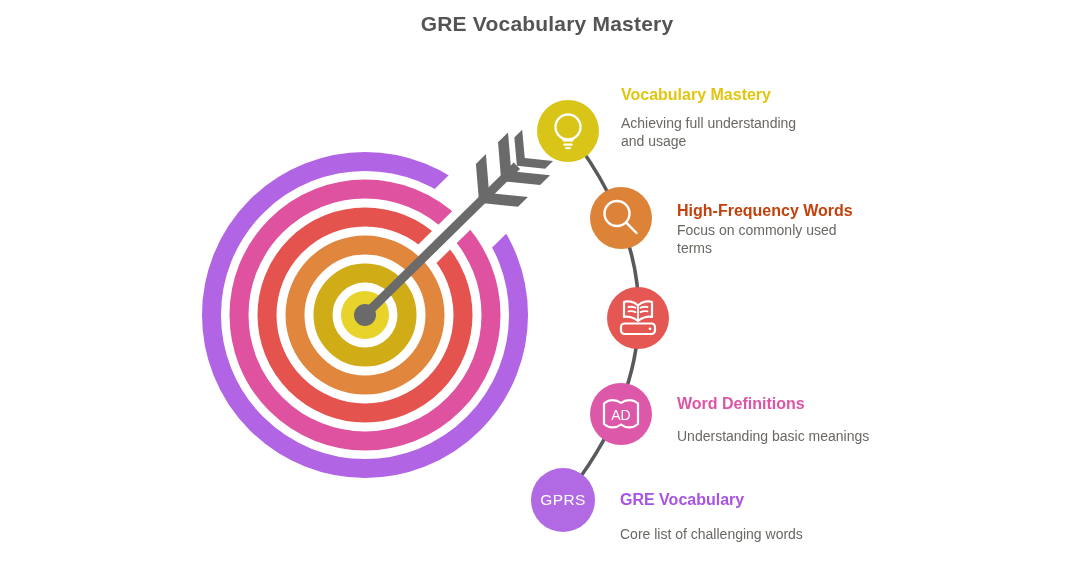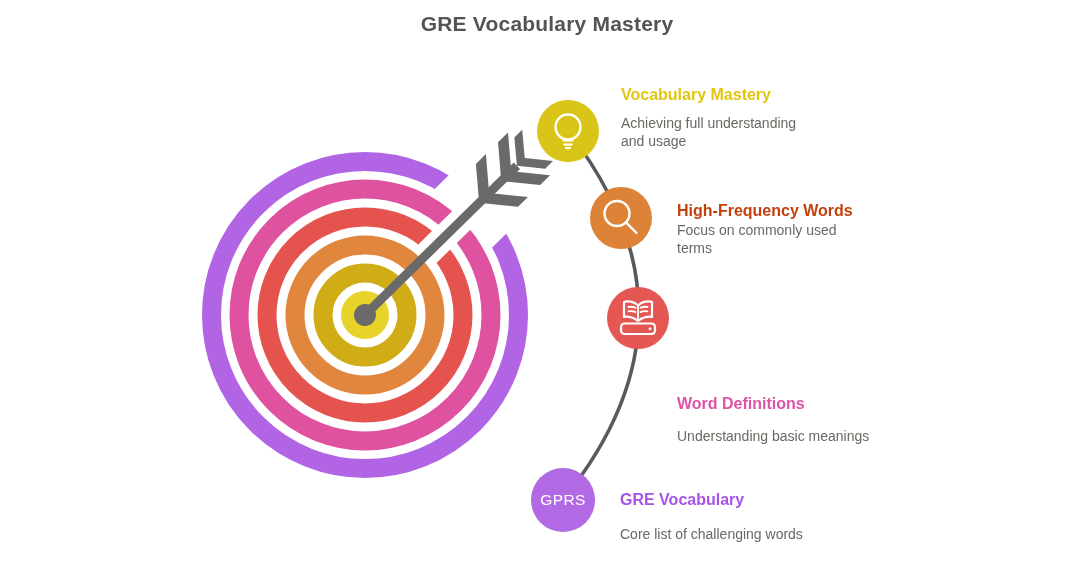--- a/index.html
+++ b/index.html
@@ -87,20 +87,27 @@
       <rect x="14" y="36.5" width="34" height="10.5" rx="3.5" fill="none" stroke="#fff" stroke-width="2.2"></rect>
       <circle cx="43" cy="41.8" r="1.4" fill="#fff"></circle>
       <path d="M31 18.5 C27 14.5 20.5 13.5 17 15 L17 30 C21 29 27 30.5 31 34
                C35 30.5 41 29 45 30 L45 15 C41.5 13.5 35 14.5 31 18.5 Z" fill="none" stroke="#fff" stroke-width="2.2" stroke-linejoin="round"></path>
       <path d="M21.5 20 c3 -0.6 5 -0.2 7 0.8 M21.5 24.3 c3 -0.6 5 -0.2 7 0.8
                M40.5 20 c-3 -0.6 -5 -0.2 -7 0.8 M40.5 24.3 c-3 -0.6 -5 -0.2 -7 0.8" fill="none" stroke="#fff" stroke-width="1.8" stroke-linecap="round"></path>
       <path d="M31 18.5 L31 34" stroke="#fff" stroke-width="1.8"></path>
     </svg>
   </div>
 
+  <div class="badge badge-4">
+    <svg width="62" height="62" viewBox="0 0 62 62">
+      <path d="M14 20.5 C19 16 26 16 31 20 C36 16 43 16 48 20.5 L48 41
+               C43 45.5 36 45.5 31 41.5 C26 45.5 19 45.5 14 41 Z" fill="none" stroke="#fff" stroke-width="2.2" stroke-linejoin="round"></path>
+      <text x="31" y="36.5" text-anchor="middle" fill="#fff" font-size="14" font-family="Liberation Sans, sans-serif">AD</text>
+    </svg>
+  </div>
 
   <div class="badge badge-5">
     <span class="badge-text">GPRS</span>
   </div>
 
   <div class="item-heading h1">Vocabulary Mastery</div>
   <div class="item-desc d1">Achieving full understanding and usage</div>
 
   <div class="item-heading h2">High-Frequency Words</div>
   <div class="item-desc d2">Focus on commonly used terms</div>

